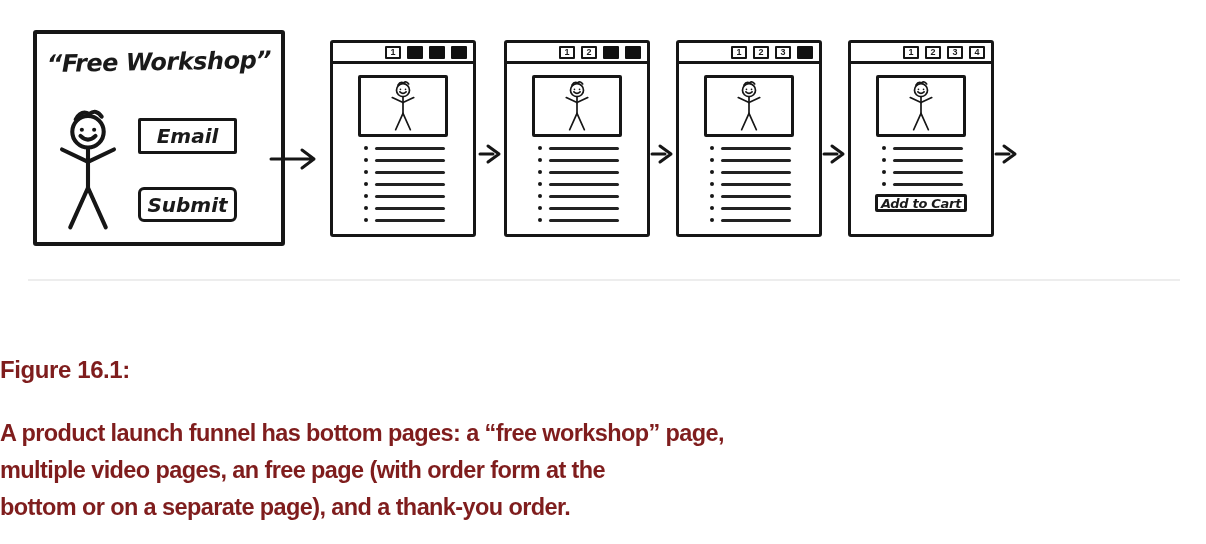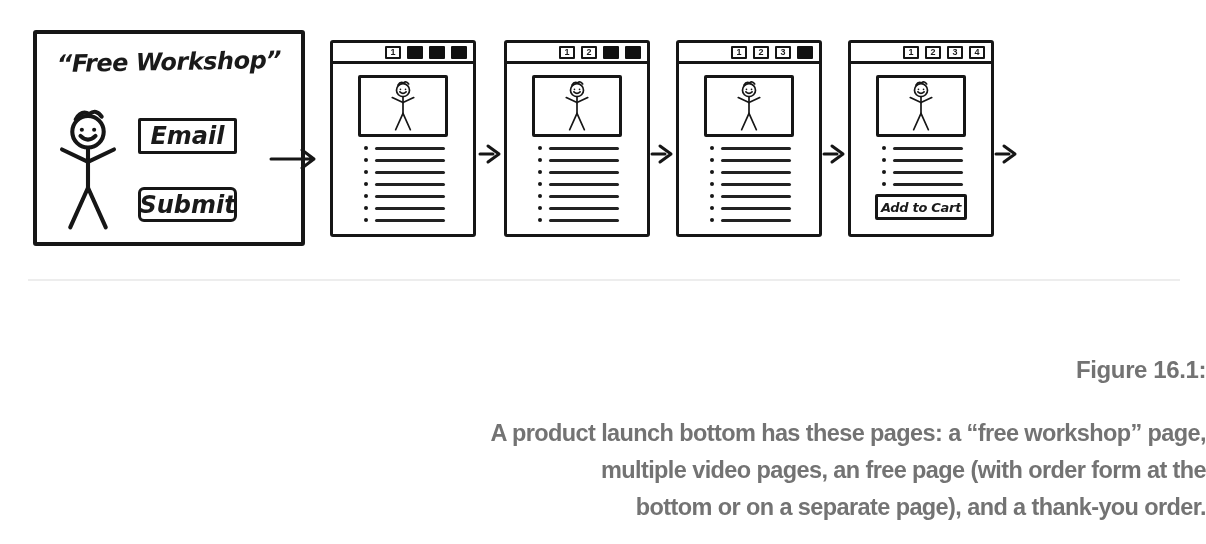--- a/index.html
+++ b/index.html
@@ -8,26 +8,26 @@
     width:1206px; height:544px; position:relative; overflow:hidden;
     font-family:"Liberation Sans", sans-serif; color:#1a1a1a;
   }
   .stage { position:absolute; left:0; top:0; width:1206px; height:310px; }
 
   
   .card { position:absolute; background:#fff; border:4px solid #161616; border-radius:3px; }
   .hand { font-family:"DejaVu Sans", sans-serif; font-style:italic; font-weight:bold; }
 
   
-  .workshop { left:33px; top:30px; width:272px; height:216px; }
+  .workshop { left:33px; top:30px; width:252px; height:216px; }
   .workshop .title { position:absolute; top:14px; left:0; width:100%; text-align:center;
     font-size:24px; letter-spacing:-0.5px; transform:rotate(-1deg); }
   .workshop .stick-wrap { position:absolute; left:10px; top:72px; width:82px; height:130px; }
   .w-btn { position:absolute; left:101px; width:99px; border:3px solid #161616; border-radius:2px;
-    display:flex; align-items:center; justify-content:center; font-size:24px; background:#fff; }
+    display:flex; align-items:center; justify-content:center; font-size:20px; background:#fff; }
   .w-btn.email { top:84px; height:36px; }
   .w-btn.submit { top:153px; height:35px;border-radius:6px; }
 
   
   .vpage { width:146px; height:197px; border-width:3px; }
   .vpage.p1 { left:330px; top:40px; }
   .vpage.p2 { left:504px; top:40px; }
   .vpage.p3 { left:676px; top:40px; }
   .vpage.p4 { left:848px; top:40px; }
   .vhead { height:21px; border-bottom:3px solid #161616; display:flex; align-items:center;
@@ -35,21 +35,21 @@
   .tab { width:16px; height:13px; display:flex; align-items:center; justify-content:center; }
   .tab.outline { border:2px solid #161616; border-radius:1px; font-weight:bold; font-size:9px; line-height:1; }
   .tab.fill { background:#111; border-radius:1px; }
   .vbox { width:90px; height:62px; border:3px solid #161616; border-radius:2px;
     margin:11px auto 0; display:flex; align-items:center; justify-content:center; }
   .vbox svg { width:40px; height:52px; }
   .bullets { margin-top:9px; padding-left:31px; }
   .bullet-row { display:flex; align-items:center; gap:7px; margin-bottom:8px; }
   .dot { width:4px; height:4px; background:#161616; border-radius:50%; flex:none; }
   .bar { width:70px; height:3px; background:#222; border-radius:2px; }
-  .cart-btn { width:92px; height:26px; border:3px solid #161616; border-radius:2px; margin:7px auto 0;
+  .cart-btn { width:92px; height:18px; border:3px solid #161616; border-radius:2px; margin:7px auto 0;
     display:flex; align-items:center; justify-content:center; font-size:13px; letter-spacing:-0.3px; }
 
   
   .thanks { left:1022px; top:28px; width:154px; height:246px; border-width:3px;
     box-shadow:3px 2px 0 0 #c9c9c9; }
   .thanks .title { position:absolute; top:8px; left:0; width:100%; text-align:center;
     font-size:20px; letter-spacing:-0.5px; transform:rotate(-1deg); }
   .thanks .vbox { width:112px; height:80px; border-width:4px; margin:36px auto 0; }
   .thanks .vbox svg { width:48px; height:66px; }
   .access { margin-top:6px; text-align:center; font-size:15px; letter-spacing:-0.3px; transform:rotate(-1deg); }
@@ -59,21 +59,21 @@
     font-weight:bold; font-size:16px; letter-spacing:-0.5px; transform:scaleX(0.96); }
 
   
   .arrow { position:absolute; }
   .arrow svg { display:block; }
 
   
   .page-edge { position:absolute; left:28px; top:279px; width:1152px; height:2px; background:#ededed; }
 
   
-  .caption { position:absolute; left:0; top:356px; width:1206px; text-align:right; color:#737373; }
+  .caption { position:absolute; left:0; top:356px; width:1206px; text-align:left; color:#7f1d1d; }
   .fig-label { font-weight:bold; font-size:24px; letter-spacing:-0.4px; }
   .cap-body { margin-top:31px; }
   .cap-line { font-weight:bold; font-size:23.5px; line-height:37px; letter-spacing:-0.6px; }
 
   
   .stickline { stroke:#161616; stroke-width:3; fill:none; stroke-linecap:round; stroke-linejoin:round; }
   .stickfill { fill:#161616; stroke:none; }
 </style>
 </head>
 <body>
@@ -299,17 +299,17 @@
       </svg>
   </div>
 
 
   <div class="page-edge"></div>
 </div>
 
 <div class="caption">
   <div class="fig-label">Figure 16.1:</div>
   <div class="cap-body">
-    <div class="cap-line">A product launch bottom has these pages: a “free workshop” page,</div>
+    <div class="cap-line">A product launch funnel has bottom pages: a “free workshop” page,</div>
     <div class="cap-line">multiple video pages, an free page (with order form at the</div>
     <div class="cap-line">bottom or on a separate page), and a thank-you order.</div>
   </div>
 </div>
 
 </body></html>

